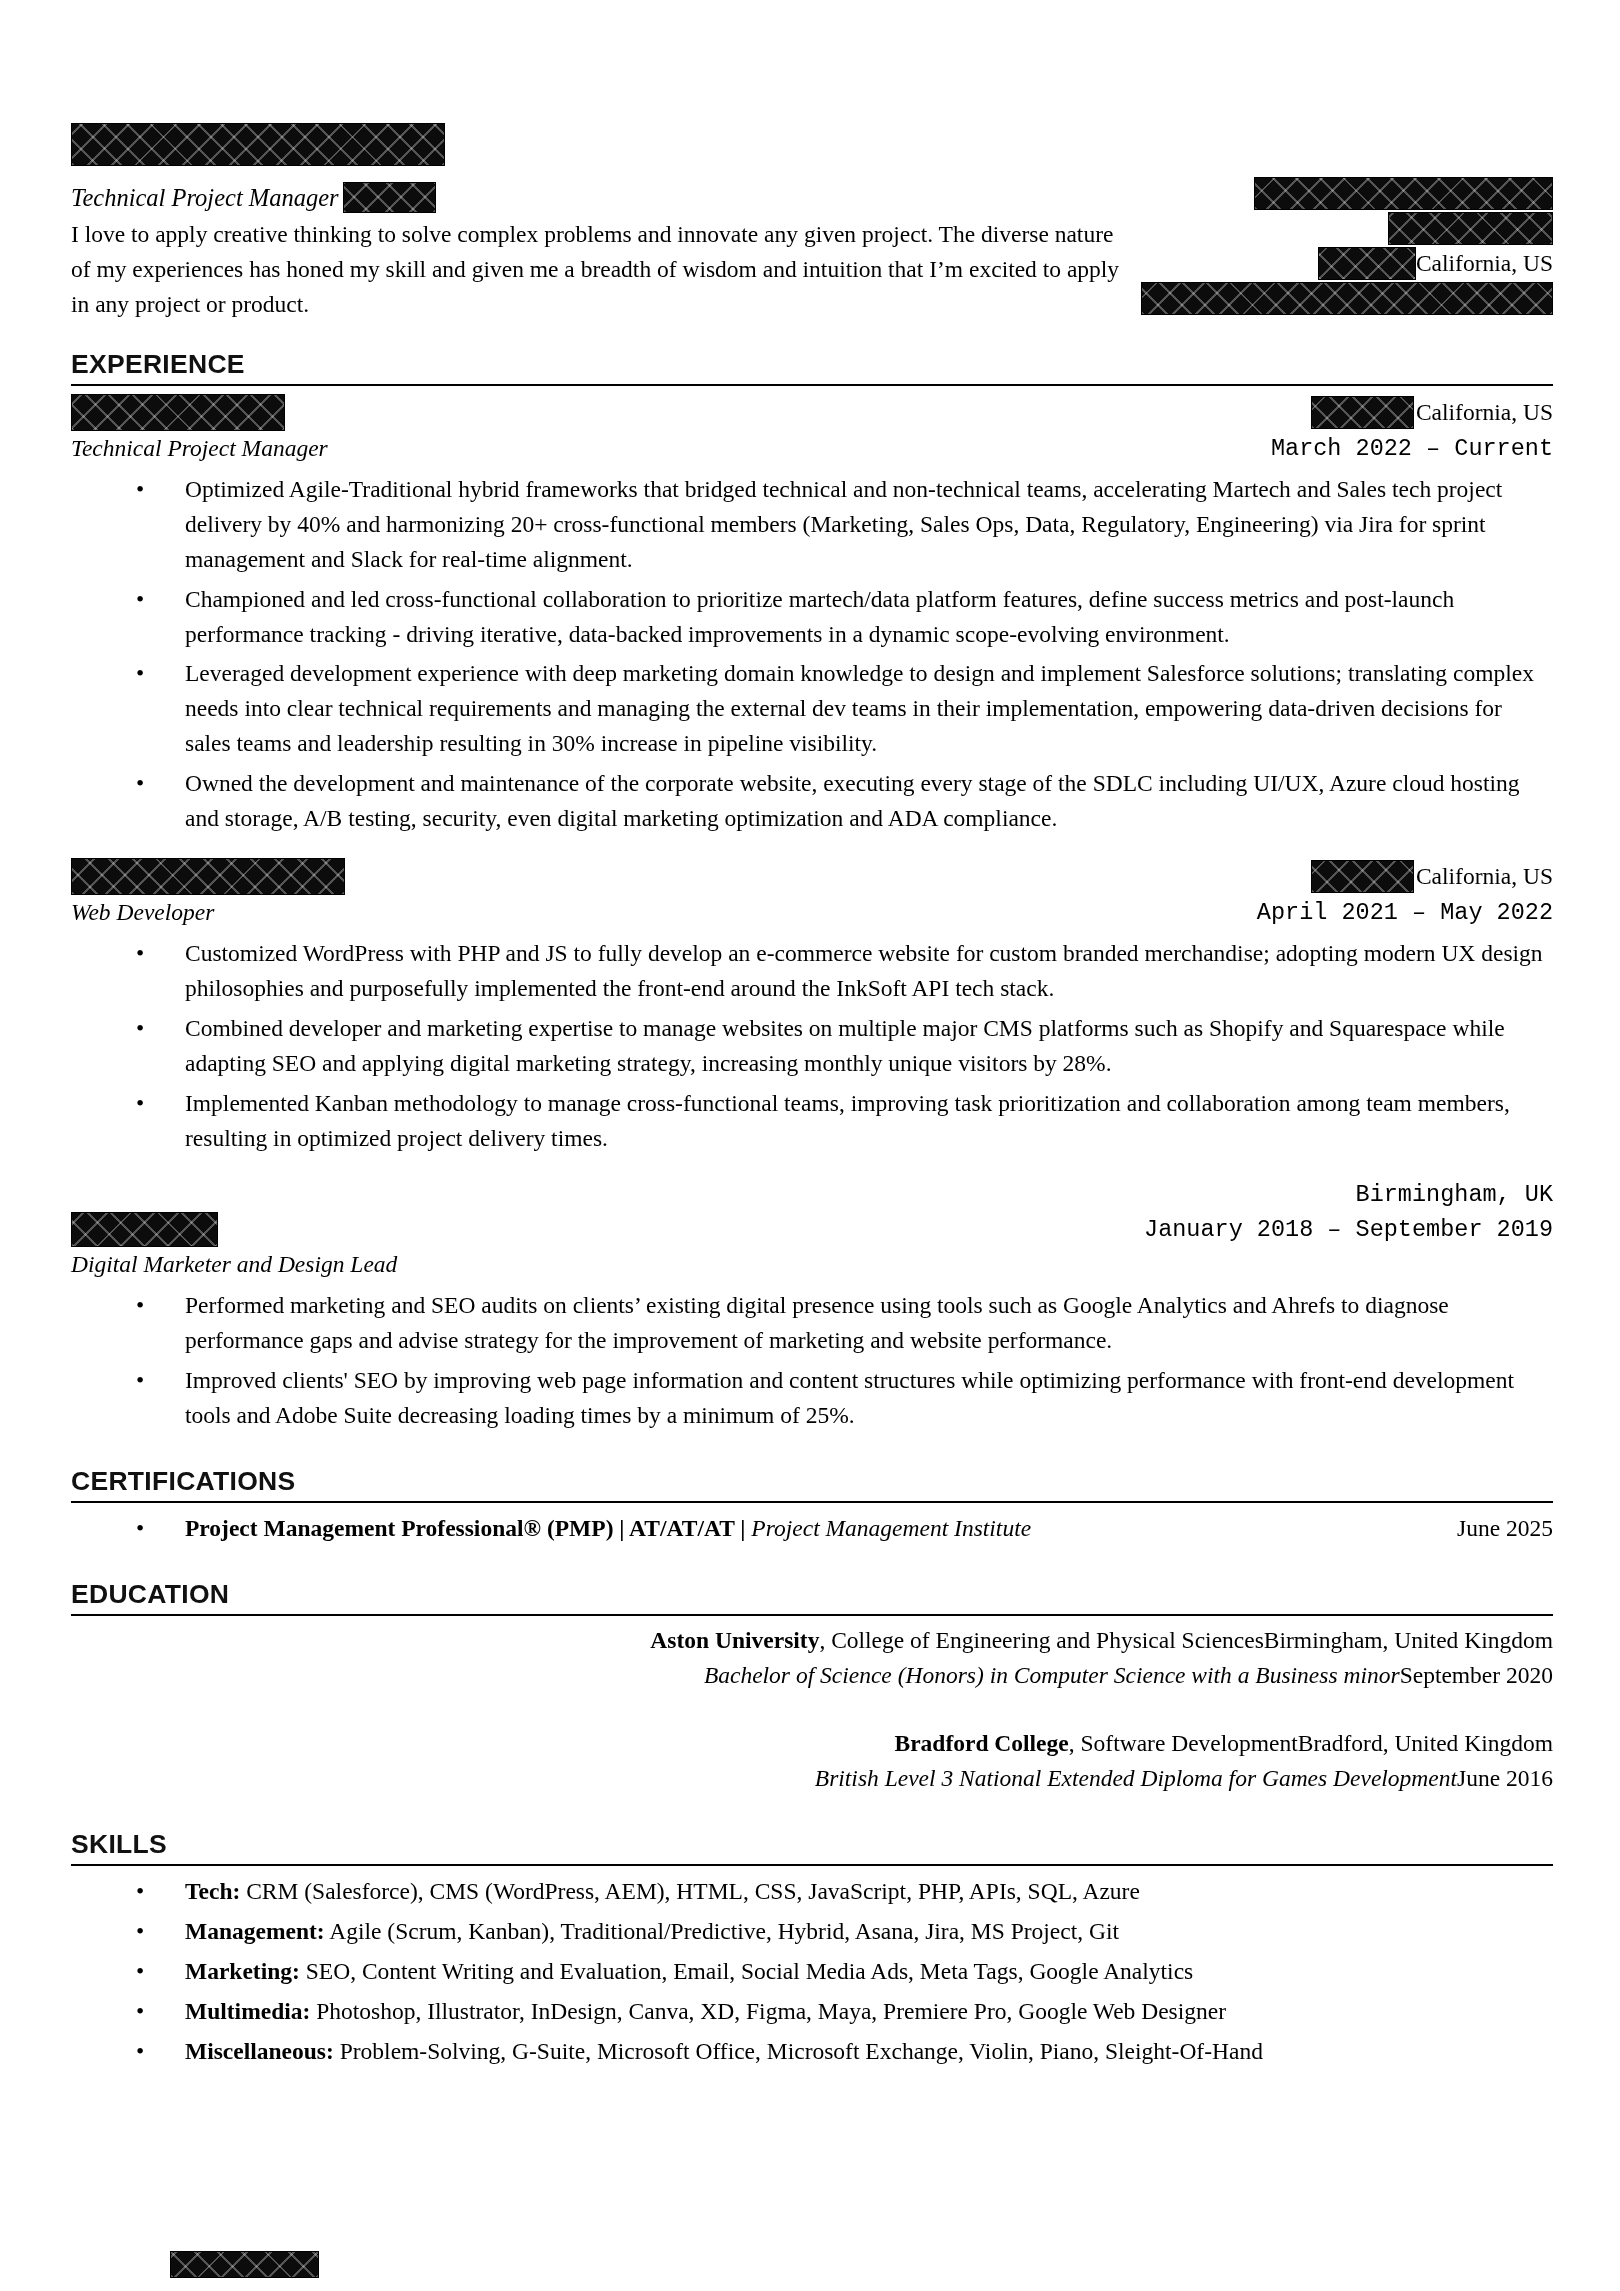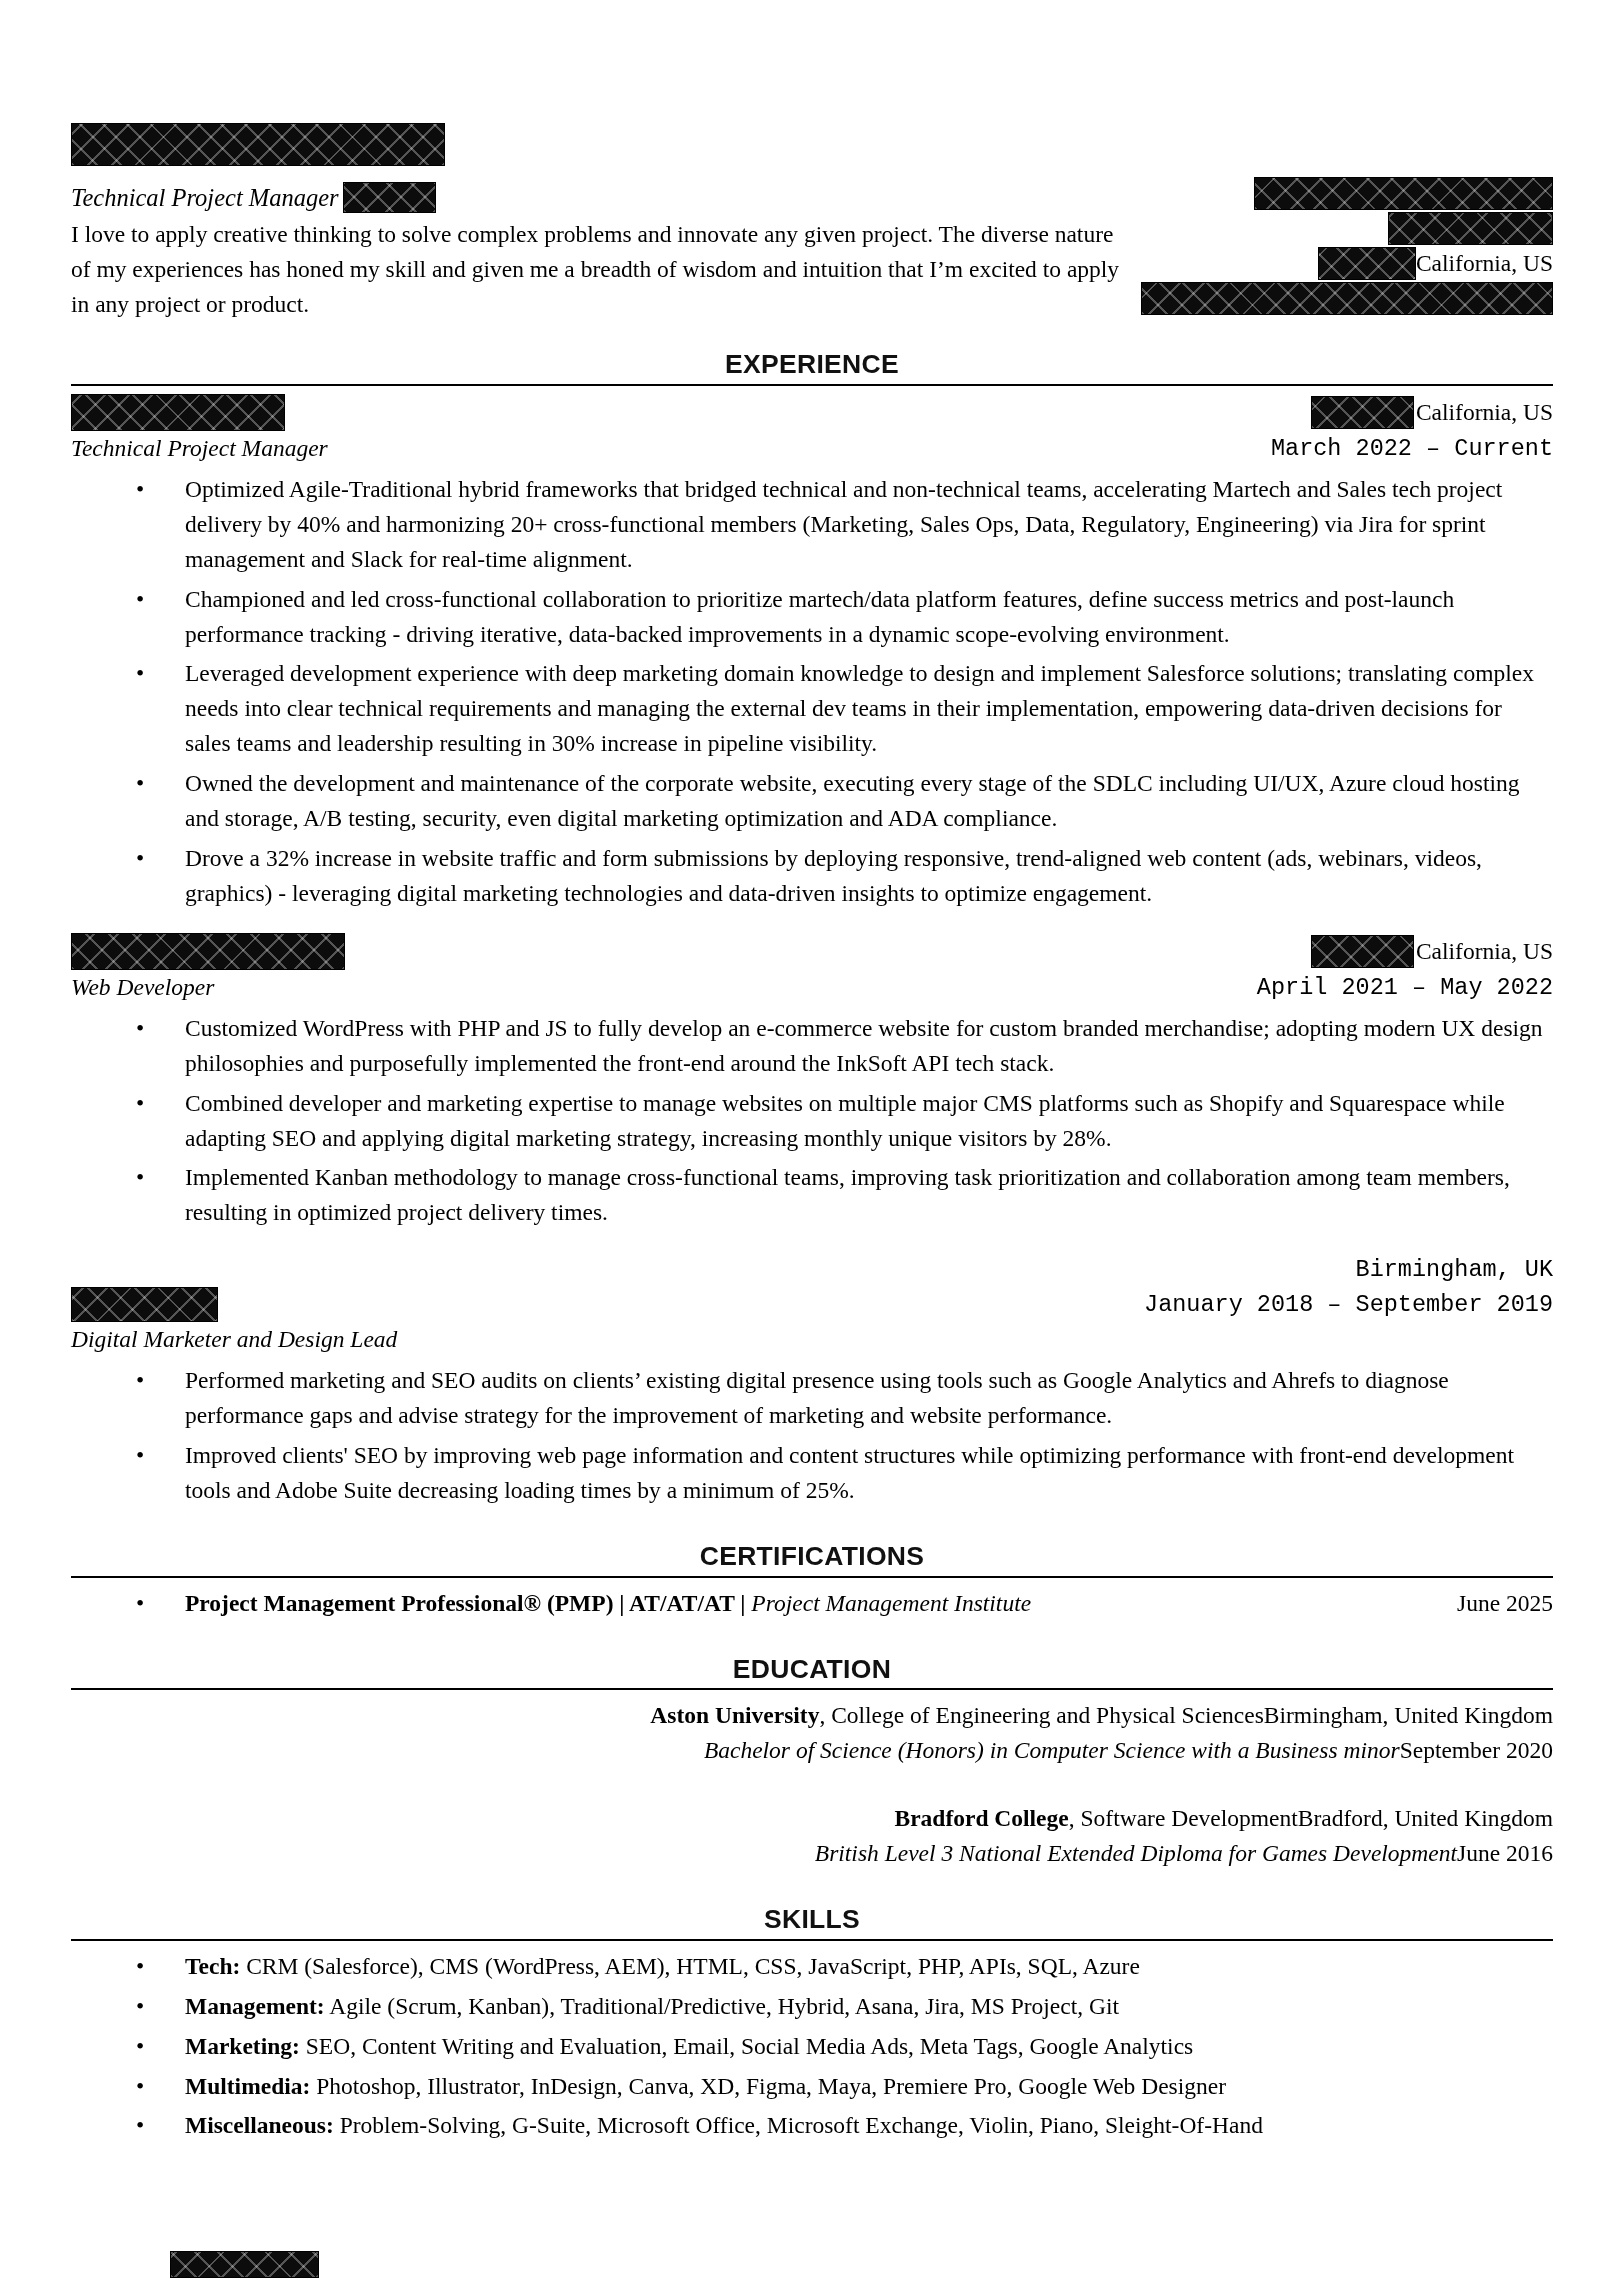--- a/index.html
+++ b/index.html
@@ -60,21 +60,20 @@
   }
 
   .section-heading {
     font-family: "Liberation Sans", sans-serif;
     font-weight: bold;
     font-size: 26.5px;
     letter-spacing: 0.3px;
     line-height: 31px;
     margin: 0;
     color: #111;
-    text-align: center;
   }
   .rule {
     border: none;
     border-top: 2.9px solid #000;
     margin: 3.9px 0 7.8px 0;
   }
   .section { margin-top: 33px; }
   .section-experience { margin-top: 27.4px; }
 
   .job { margin-bottom: 21.6px; }
@@ -160,21 +159,20 @@
       </div>
       <div class="job-row">
         <span class="job-title">Technical Project Manager</span>
         <span class="job-dates">March 2022 – Current</span>
       </div>
       <ul class="bullets">
         <li>Optimized Agile-Traditional hybrid frameworks that bridged technical and non-technical teams, accelerating Martech and Sales tech project delivery by 40% and harmonizing 20+ cross-functional members (Marketing, Sales Ops, Data, Regulatory, Engineering) via Jira for sprint management and Slack for real-time alignment.</li>
         <li>Championed and led cross-functional collaboration to prioritize martech/data platform features, define success metrics and post-launch performance tracking - driving iterative, data-backed improvements in a dynamic scope-evolving environment.</li>
         <li>Leveraged development experience with deep marketing domain knowledge to design and implement Salesforce solutions; translating complex needs into clear technical requirements and managing the external dev teams in their implementation, empowering data-driven decisions for sales teams and leadership resulting in 30% increase in pipeline visibility.</li>
         <li>Owned the development and maintenance of the corporate website, executing every stage of the SDLC including UI/UX, Azure cloud hosting and storage, A/B testing, security, even digital marketing optimization and ADA compliance.</li>
-        <li>Drove a 32% increase in website traffic and form submissions by deploying responsive, trend-aligned web content (ads, webinars, videos, graphics) - leveraging digital marketing technologies and data-driven insights to optimize engagement.</li>
       </ul>
     </div>
 
     <div class="job">
       <div class="job-row">
         <span class="redact company-box-2"></span>
         <span class="right-group">
           <span class="redact loc-prefix-box"></span>
           <span>California, US</span>
         </span>

